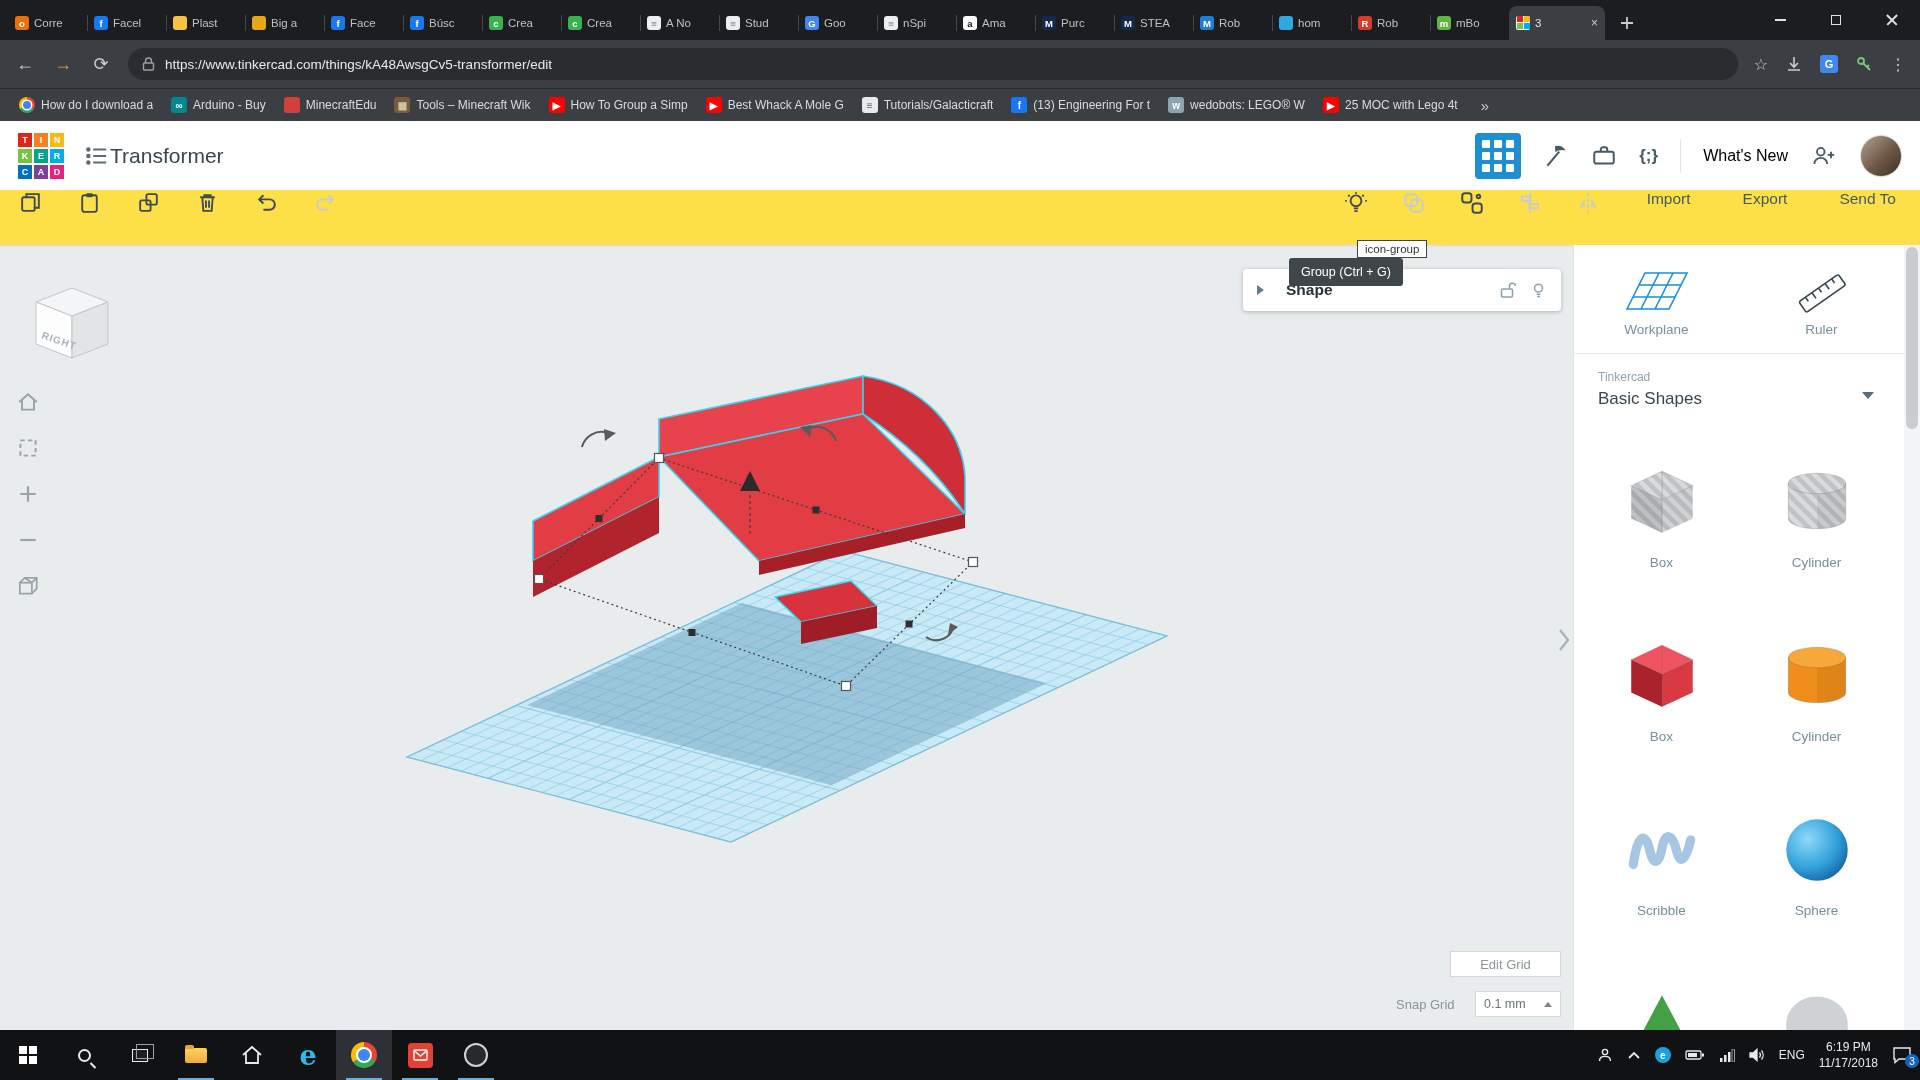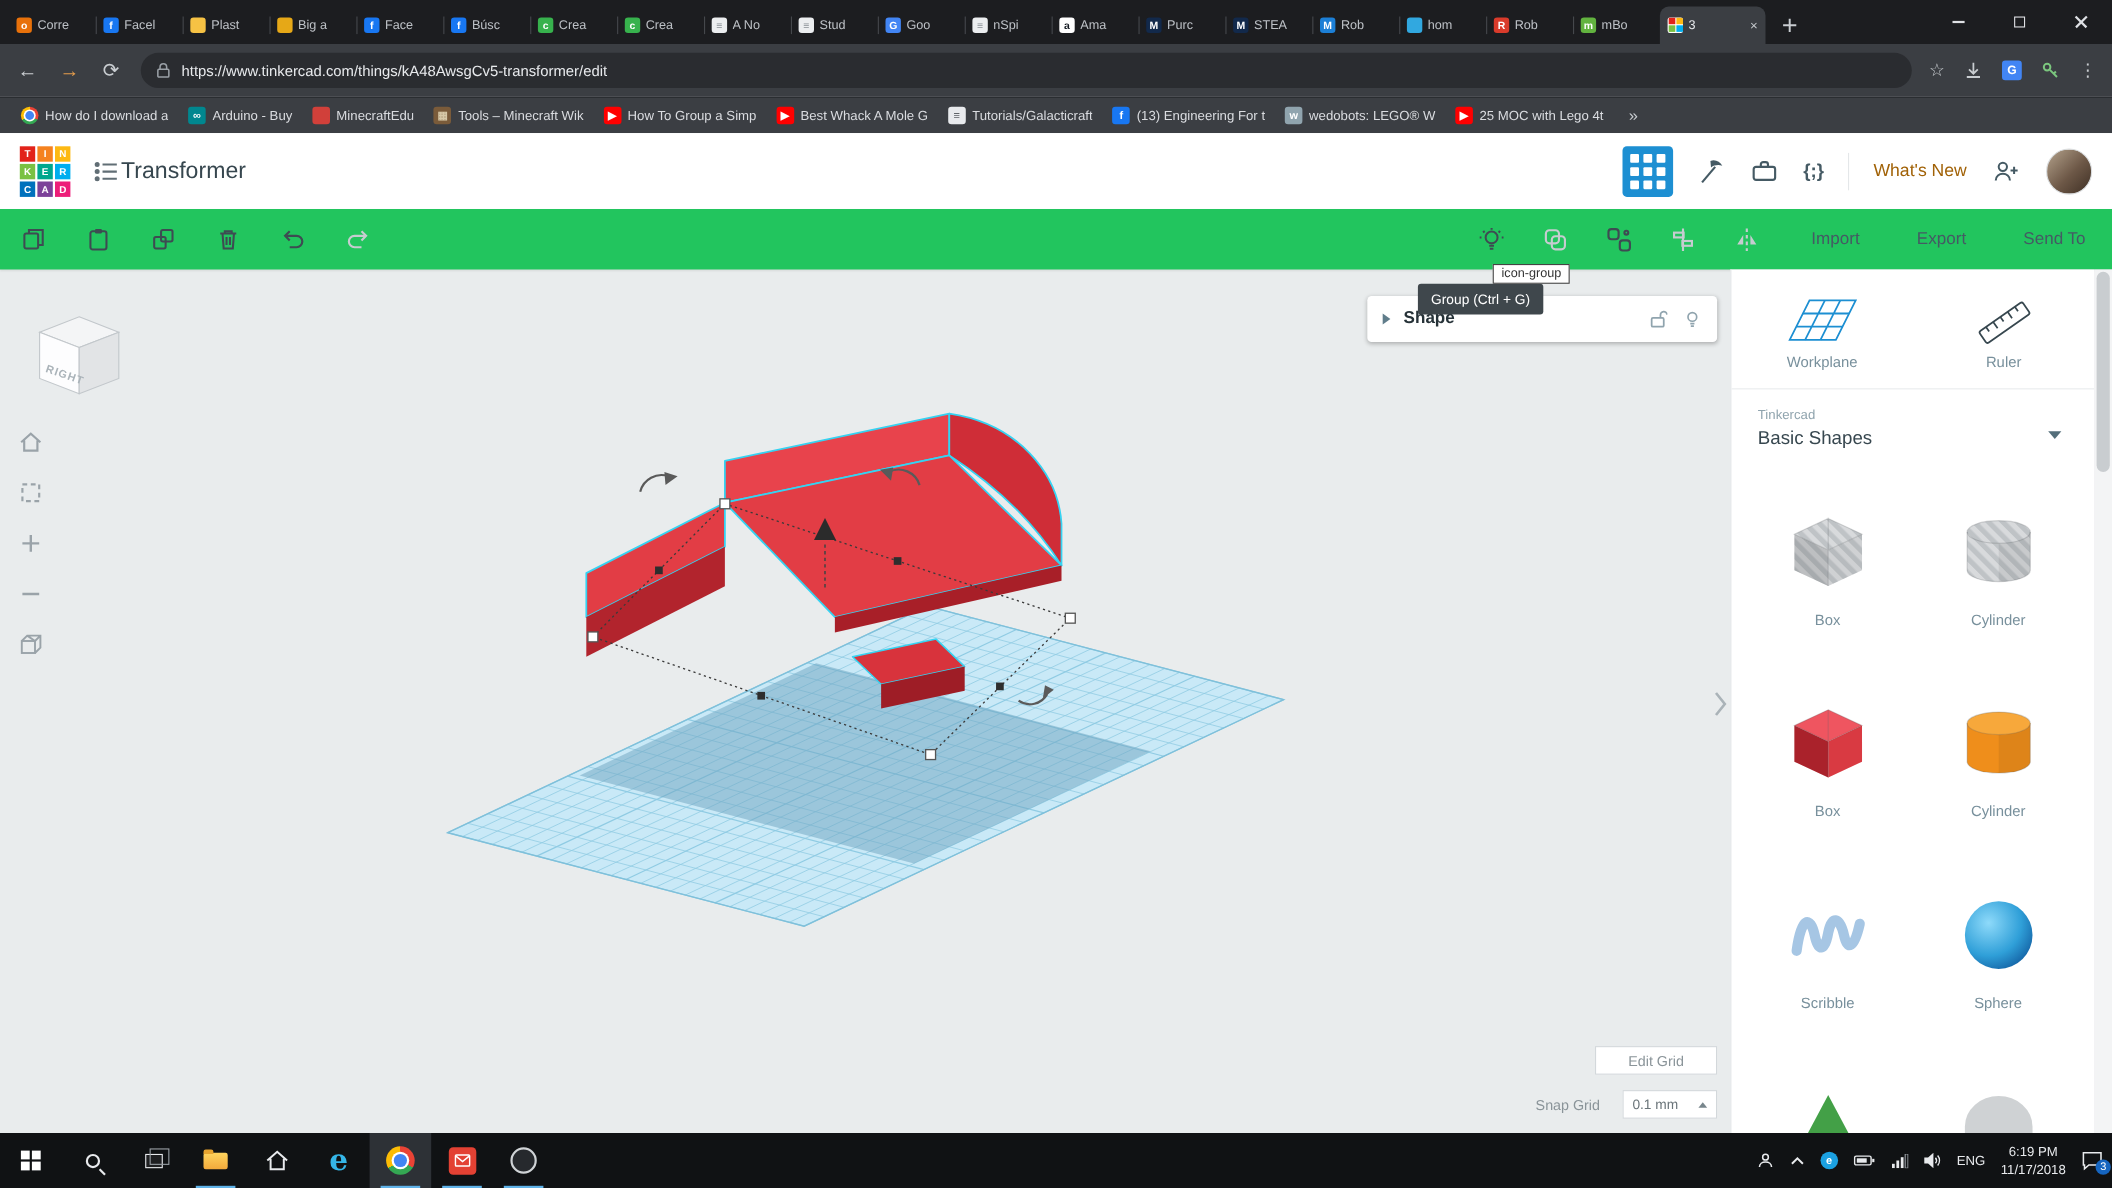--- a/index.html
+++ b/index.html
@@ -50,40 +50,40 @@
   .tk-logo { display:grid; grid-template:repeat(3,14px)/repeat(3,14px); gap:2px; }
   .tk-logo span { display:flex; align-items:center; justify-content:center; color:#fff; font-size:9px; font-weight:bold; }
   .list-btn { margin-left:20px; }
   .tk-title { font-size:21px; color:#37474f; }
   .tk-right { margin-left:auto; display:flex; align-items:center; gap:22px; }
   .grid-btn { width:46px; height:46px; background:#1d8fd2; border-radius:4px; display:grid; grid-template:repeat(3,8px)/repeat(3,8px); gap:4px; padding:7px; }
   .grid-btn span { background:#fff; border-radius:1px; }
   .hd-ic { color:#455a64; display:flex; align-items:center; }
   .code-glyph { font-size:17px; font-weight:bold; color:#455a64; }
   .hd-sep { width:1px; height:34px; background:#e4e7e9; }
-  .whats-new { color:#a16207; font-size:16px; }
+  .whats-new { color:#000000; font-size:16px; }
   .avatar { width:42px; height:42px; border-radius:50%; background:linear-gradient(135deg,#b4a28c 0%,#6d5847 55%,#3e2f24 100%); border:1px solid #d9dcde; }
 
   
-  .tk-toolbar { position:absolute; top:190px; left:0; right:0; height:55px; background:#22c55e; display:flex; align-items:center; padding:0 18px; box-shadow:0 1px 2px rgba(0,0,0,.08); }
+  .tk-toolbar { position:absolute; top:190px; left:0; right:0; height:55px; background:#fde047; display:flex; align-items:flex-start; padding:0 18px; box-shadow:0 1px 2px rgba(0,0,0,.08); }
   .tb-group { display:flex; align-items:center; gap:34px; }
   .tool { color:#3e4b52; display:flex; }
   .tool.dis { color:#c6ccd0; }
   .tb-spacer { flex:1; }
   .tb-right { display:flex; align-items:center; gap:32px; margin-right:46px; }
   .tb-texts { display:flex; align-items:center; gap:52px; color:#455a64; font-size:15.5px; margin-right:6px; }
 
   
   .scene { position:absolute; top:245px; left:0; width:1920px; height:785px; }
 
   .viewcube { position:absolute; top:278px; left:22px; }
   .navcol { position:absolute; left:12px; width:32px; display:flex; flex-direction:column; gap:22px; top:390px; }
   .navbtn { color:#9aa3a9; display:flex; justify-content:center; }
 
-  .shape-panel { position:absolute; top:269px; left:1243px; width:318px; height:42px; background:#fff; border-radius:4px; box-shadow:0 1px 4px rgba(0,0,0,.25); display:flex; align-items:center; padding:0 14px; gap:12px; z-index:30; }
+  .shape-panel { position:absolute; top:269px; left:1243px; width:318px; height:42px; background:#fff; border-radius:4px; box-shadow:0 1px 4px rgba(0,0,0,.25); display:flex; align-items:center; padding:0 14px; gap:22px; z-index:30; }
   .panel-caret { width:0; height:0; border-left:7px solid #607d8b; border-top:5px solid transparent; border-bottom:5px solid transparent; }
   .panel-title { font-size:15.5px; font-weight:bold; color:#263238; flex:1; }
   .panel-ics { display:flex; gap:14px; color:#90a4ae; }
 
   .tooltip { position:absolute; top:258px; left:1289px; z-index:40; background:#3f474c; color:#fff; font-size:12.5px; font-weight:normal; padding:7px 12px; border-radius:3px; }
   .annotation { position:absolute; top:240px; left:1357px; z-index:50; background:#fff; border:1px solid #444; color:#333; font-size:11.5px; padding:2px 7px; }
 
   .edit-grid-btn { position:absolute; top:951px; left:1450px; width:111px; height:26px; background:#fff; border:1px solid #d3d8db; color:#8a9499; font-size:13px; display:flex; align-items:center; justify-content:center; z-index:5; }
   .snap-label { position:absolute; top:997px; left:1396px; color:#8a9499; font-size:13px; z-index:5; }
   .snap-dd { position:absolute; top:991px; left:1475px; width:86px; height:26px; background:#fff; border:1px solid #d3d8db; color:#6a7479; font-size:12.5px; display:flex; align-items:center; justify-content:space-between; padding:0 8px; z-index:5; }

